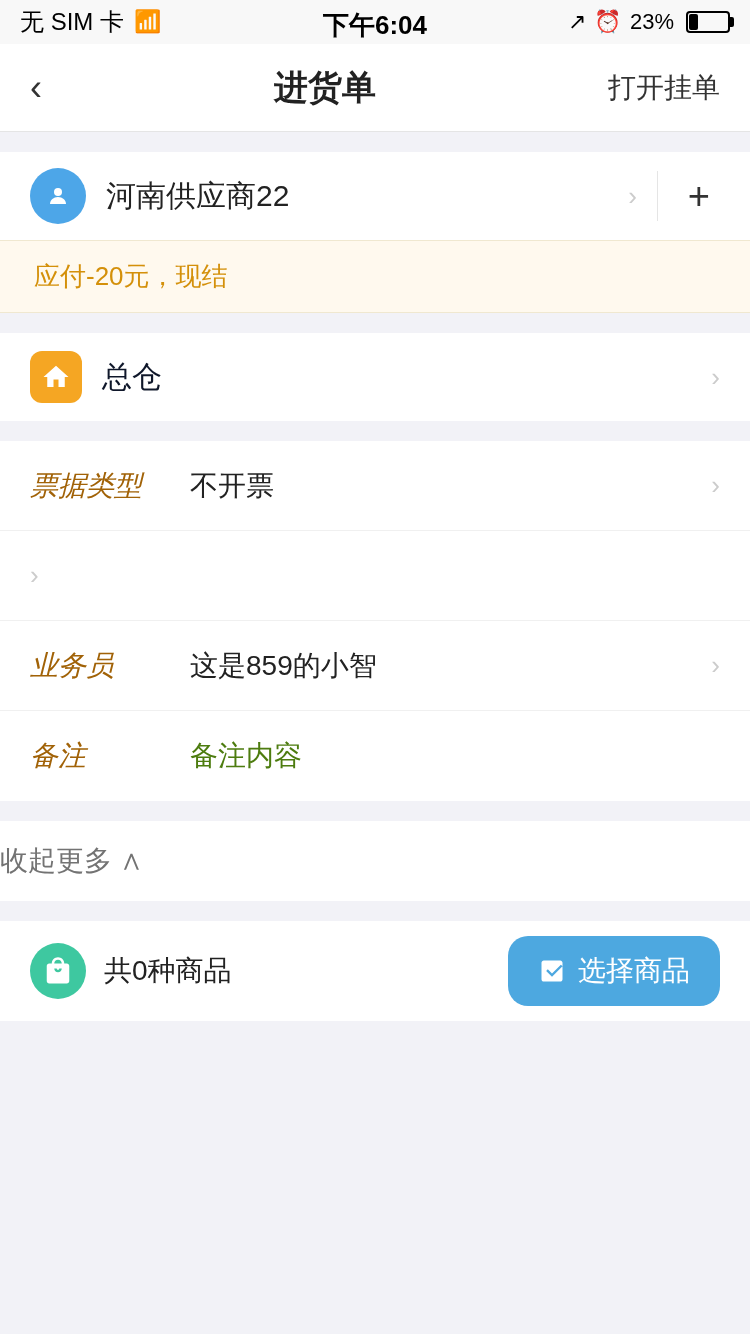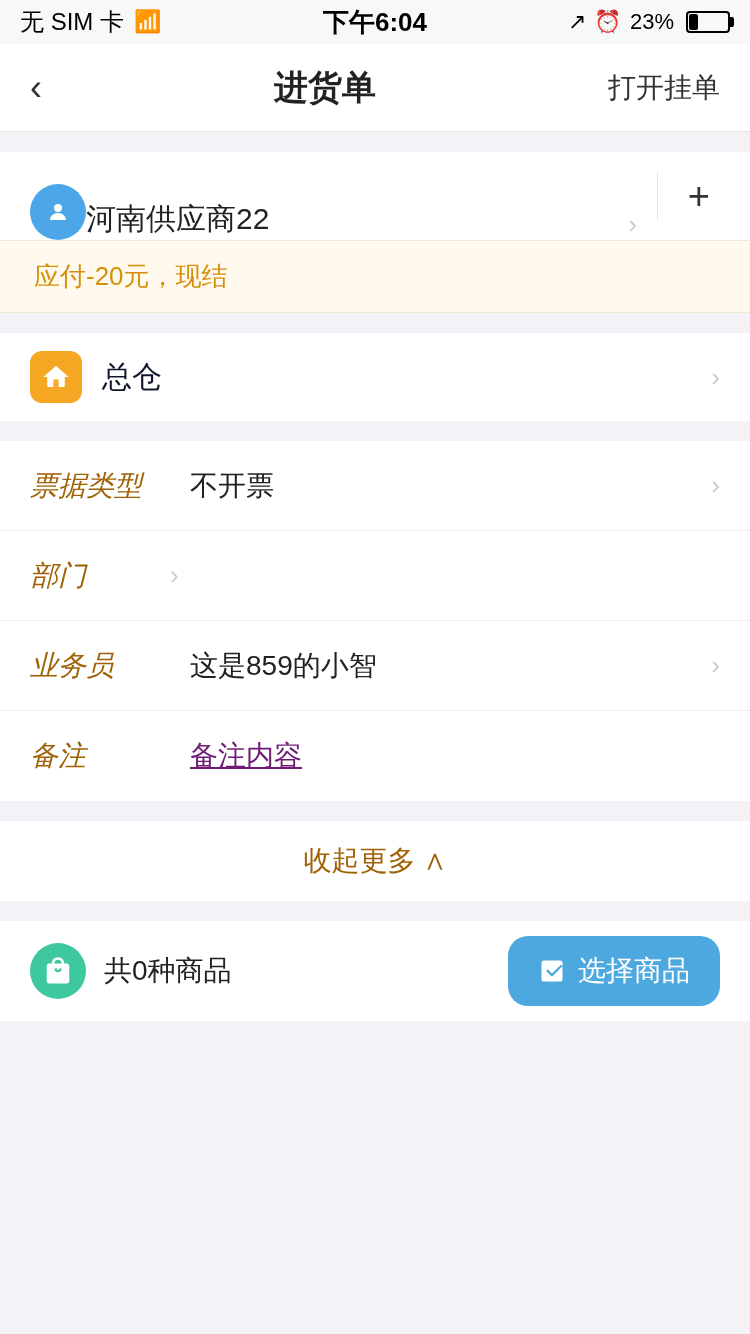--- a/index.html
+++ b/index.html
@@ -11,23 +11,22 @@
       background: #f2f2f7;
       font-size: 28px;
     }
 
     
     .status-bar {
       width: 100%;
       height: 44px;
       background: #f8f8f8;
       display: flex;
-      align-items: center;
       justify-content: space-between;
-      padding: 16px 20px;
+      padding: 8px 20px;
       font-size: 24px;
       font-weight: 500;
       color: #000;
     }
     .status-left { display: flex; align-items: center; gap: 10px; }
     .status-center { position: absolute; left: 50%; transform: translateX(-50%); font-size: 26px; font-weight: 600; }
     .status-right { display: flex; align-items: center; gap: 8px; font-size: 22px; }
     .wifi-icon { font-size: 22px; }
     .battery-icon {
       display: inline-block;
@@ -97,21 +96,22 @@
     .supplier-section {
       background: #fff;
       padding: 0 30px;
       display: flex;
       align-items: center;
     }
     .supplier-row {
       flex: 1;
       height: 88px;
       display: flex;
-      align-items: flex-end;
+      align-items: center;
+      gap: 20px;
       border-bottom: none;
     }
     .supplier-avatar {
       width: 56px;
       height: 56px;
       border-radius: 50%;
       background: #4da6e8;
       display: flex;
       align-items: center;
       justify-content: center;
@@ -201,35 +201,34 @@
     }
     .form-value {
       flex: 1;
       font-size: 28px;
       color: #222;
       padding-left: 20px;
     }
     .form-placeholder {
       flex: 1;
       font-size: 28px;
-      color: #701a75;
+      color: #4d7c0f;
       padding-left: 20px;
-      text-decoration: underline;
     }
 
     
     .collapse-row {
       background: #fff;
       margin-top: 20px;
       height: 80px;
       display: flex;
       align-items: center;
-      justify-content: center;
-      font-size: 28px;
-      color: #a16207;
+      justify-content: flex-start;
+      font-size: 28px;
+      color: #737373;
       cursor: pointer;
     }
 
     
     .bottom-section {
       background: #fff;
       margin-top: 20px;
       height: 100px;
       display: flex;
       align-items: center;
@@ -331,21 +330,20 @@
   </div>
 </div>
 
 <div class="form-section">
   <div class="form-row">
     <span class="form-label">票据类型</span>
     <span class="form-value">不开票</span>
     <span class="chevron-icon">›</span>
   </div>
   <div class="form-row">
-    <span class="form-label">部门</span>
     <span class="chevron-icon">›</span>
   </div>
   <div class="form-row">
     <span class="form-label">业务员</span>
     <span class="form-value">这是859的小智</span>
     <span class="chevron-icon">›</span>
   </div>
   <div class="form-row">
     <span class="form-label">备注</span>
     <span class="form-placeholder">备注内容</span>

